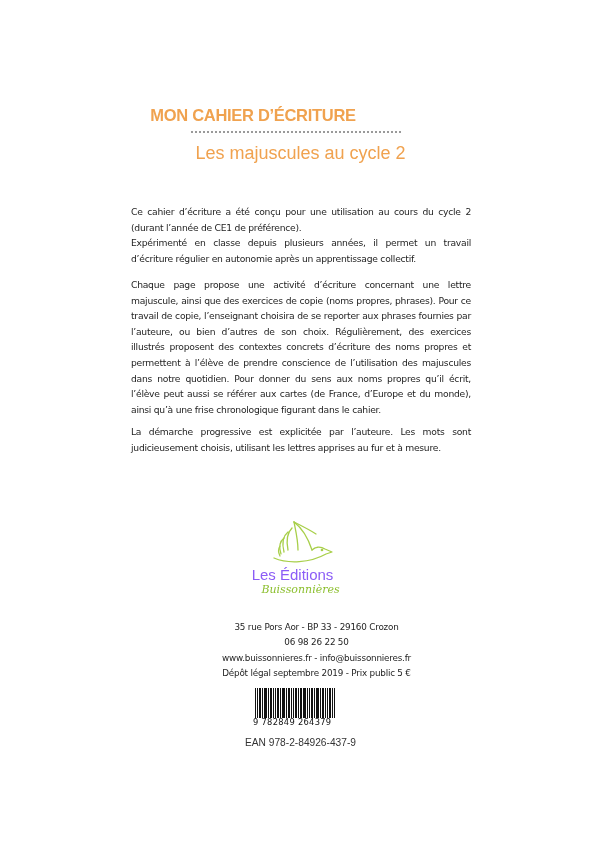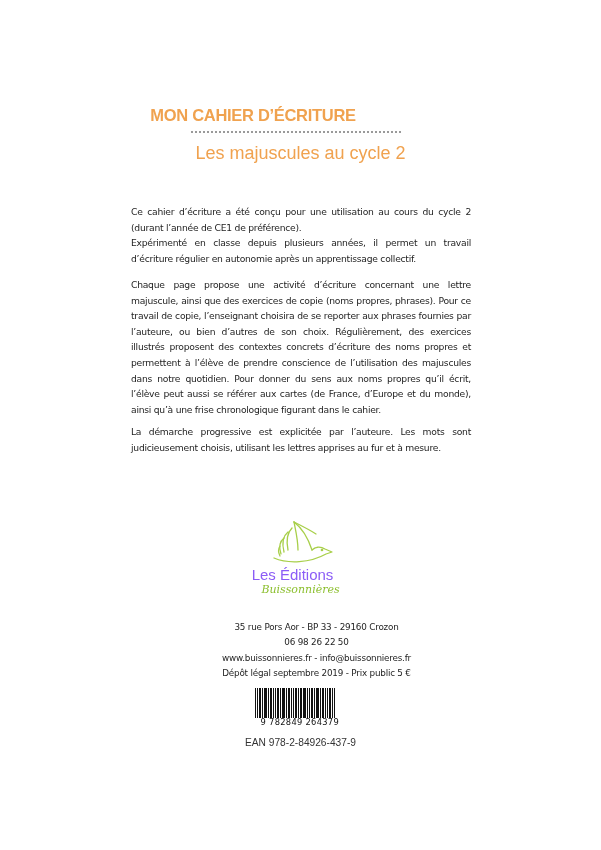--- a/index.html
+++ b/index.html
@@ -11,21 +11,21 @@
   .body p { margin: 0; }
   .p1 { top: 204px; }
   .p2 { top: 277px; }
   .p3 { top: 424px; }
   .logo { position: absolute; left: 268px; top: 516px; width: 70px; height: 50px; }
   .brand1 { position: absolute; top: 566px; left: 0; width: 585px; text-align: center; font-family: "Liberation Sans", sans-serif; font-size: 15px; color: #8b5cf6; }
   .brand2 { position: absolute; top: 583px; left: 0; width: 601px; text-align: center; font-family: "DejaVu Serif", serif; font-style: italic; font-size: 11px; color: #8cbf2e; }
   .addr { position: absolute; top: 620px; left: 0; width: 601px; text-align: center; font-family: "DejaVu Sans", sans-serif; font-size: 8.8px; line-height: 15.4px; color: #1e1e1e; letter-spacing: -0.2px; padding-left: 16px; }
   .barcode { position: absolute; left: 255px; top: 688px; width: 82px; height: 30px; display: flex; align-items: stretch; }
   .barcode span { display: block; background: #111; margin-right: 1px; }
-  .bc-num { position: absolute; left: 253px; top: 717px; width: 86px; text-align: right; font-family: "DejaVu Sans", sans-serif; font-size: 8.3px; color: #111; letter-spacing: 0.3px; }
+  .bc-num { position: absolute; left: 253px; top: 717px; width: 86px; text-align: left; font-family: "DejaVu Sans", sans-serif; font-size: 8.3px; color: #111; letter-spacing: 0.3px; }
   .ean { position: absolute; top: 737px; left: 0; width: 601px; text-align: center; font-family: "Liberation Sans", sans-serif; font-size: 10.2px; color: #333; }
 </style>
 </head>
 <body>
 
 <div class="title">MON CAHIER D’ÉCRITURE</div>
 <div class="dots"></div>
 <div class="subtitle">Les majuscules au cycle 2</div>
 
 <div class="body p1">

